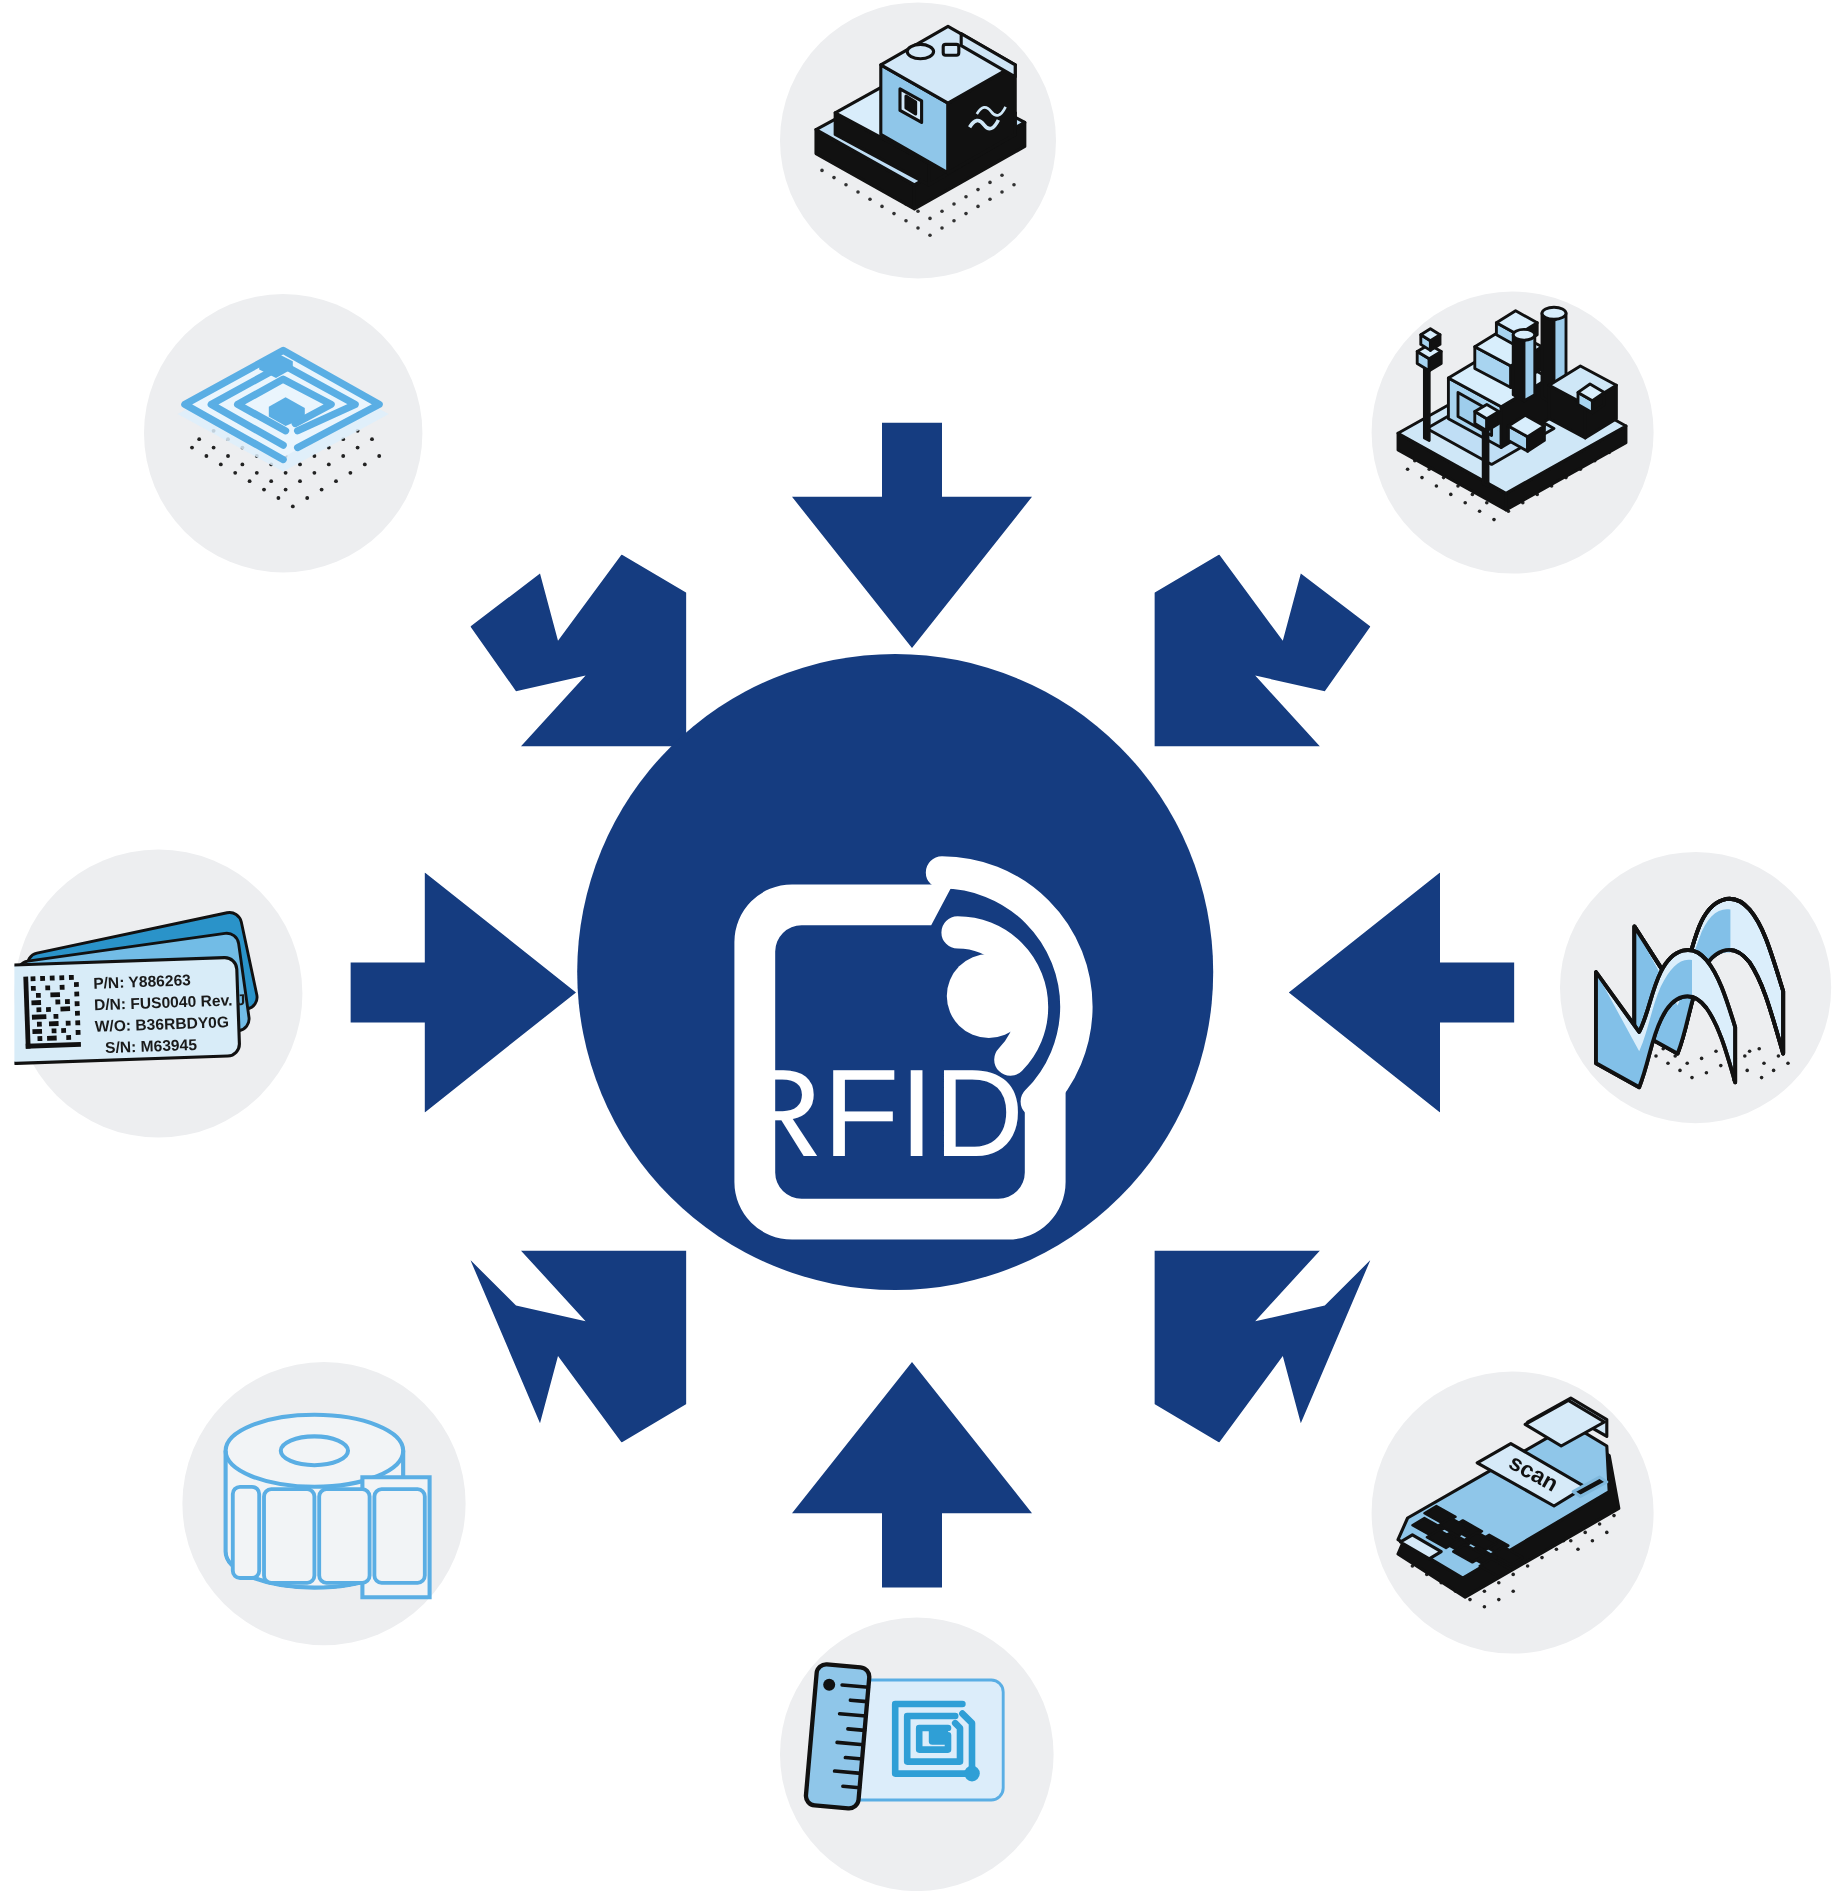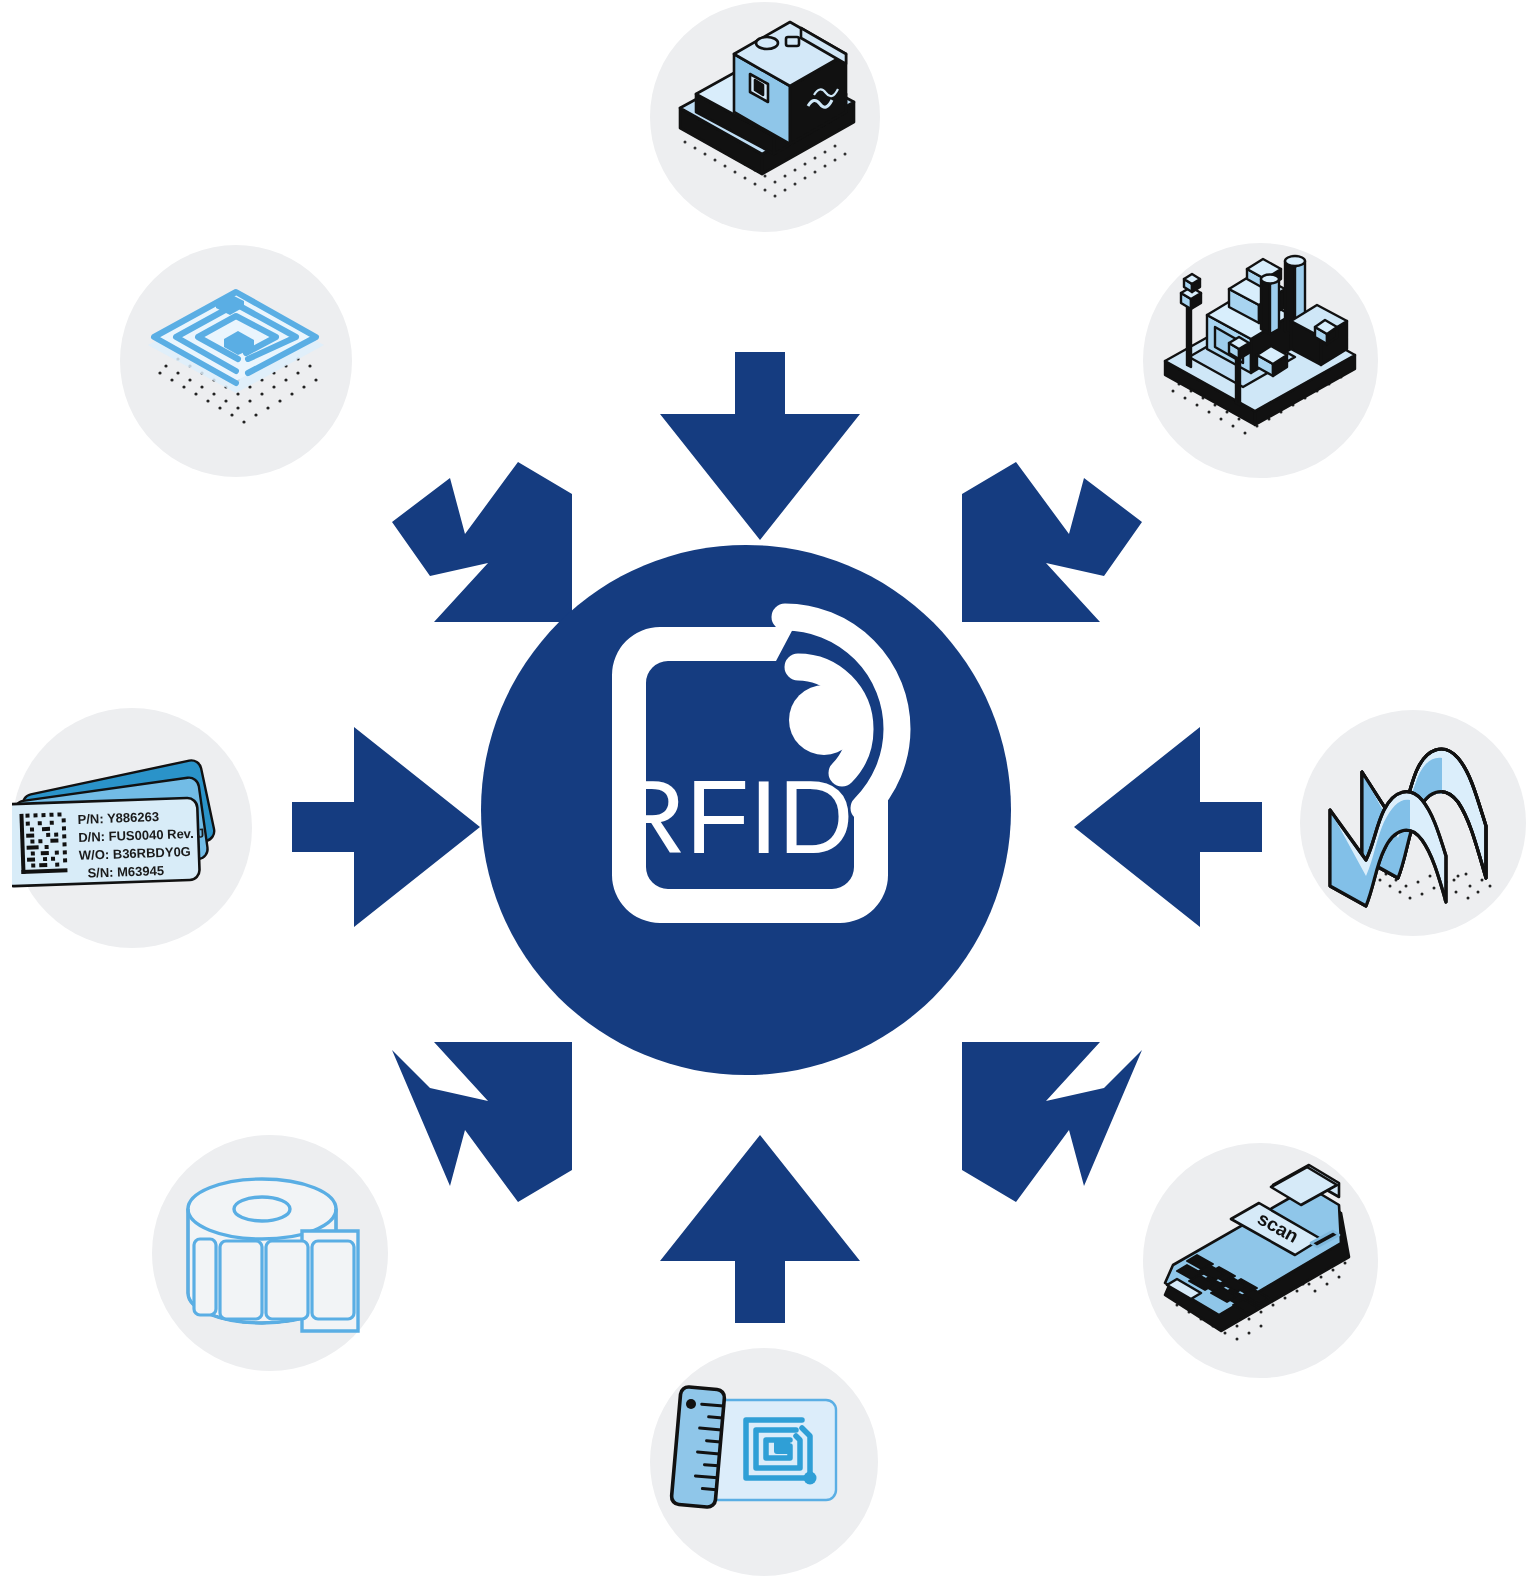--- a/index.html
+++ b/index.html
@@ -24,21 +24,21 @@
     display: flex;
     align-items: center;
     justify-content: center;
   }
   .node svg { display: block; }
   .hub {
     position: absolute;
     border-radius: 50%;
     background: #153C80;
     display: flex;
-    align-items: flex-start;
+    align-items: flex-end;
     justify-content: center;
   }
   .arrow {
     position: absolute;
   }
   .lbl-text {
     font-family: "Liberation Sans", sans-serif;
     font-weight: bold;
     fill: #1a1a1a;
   }

